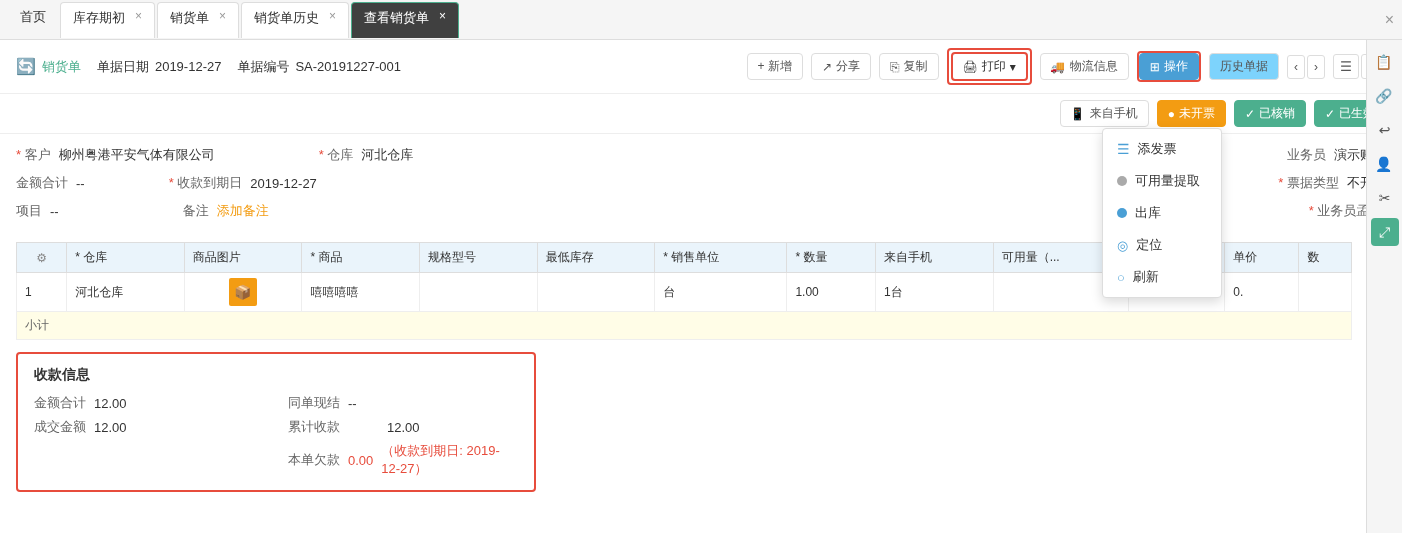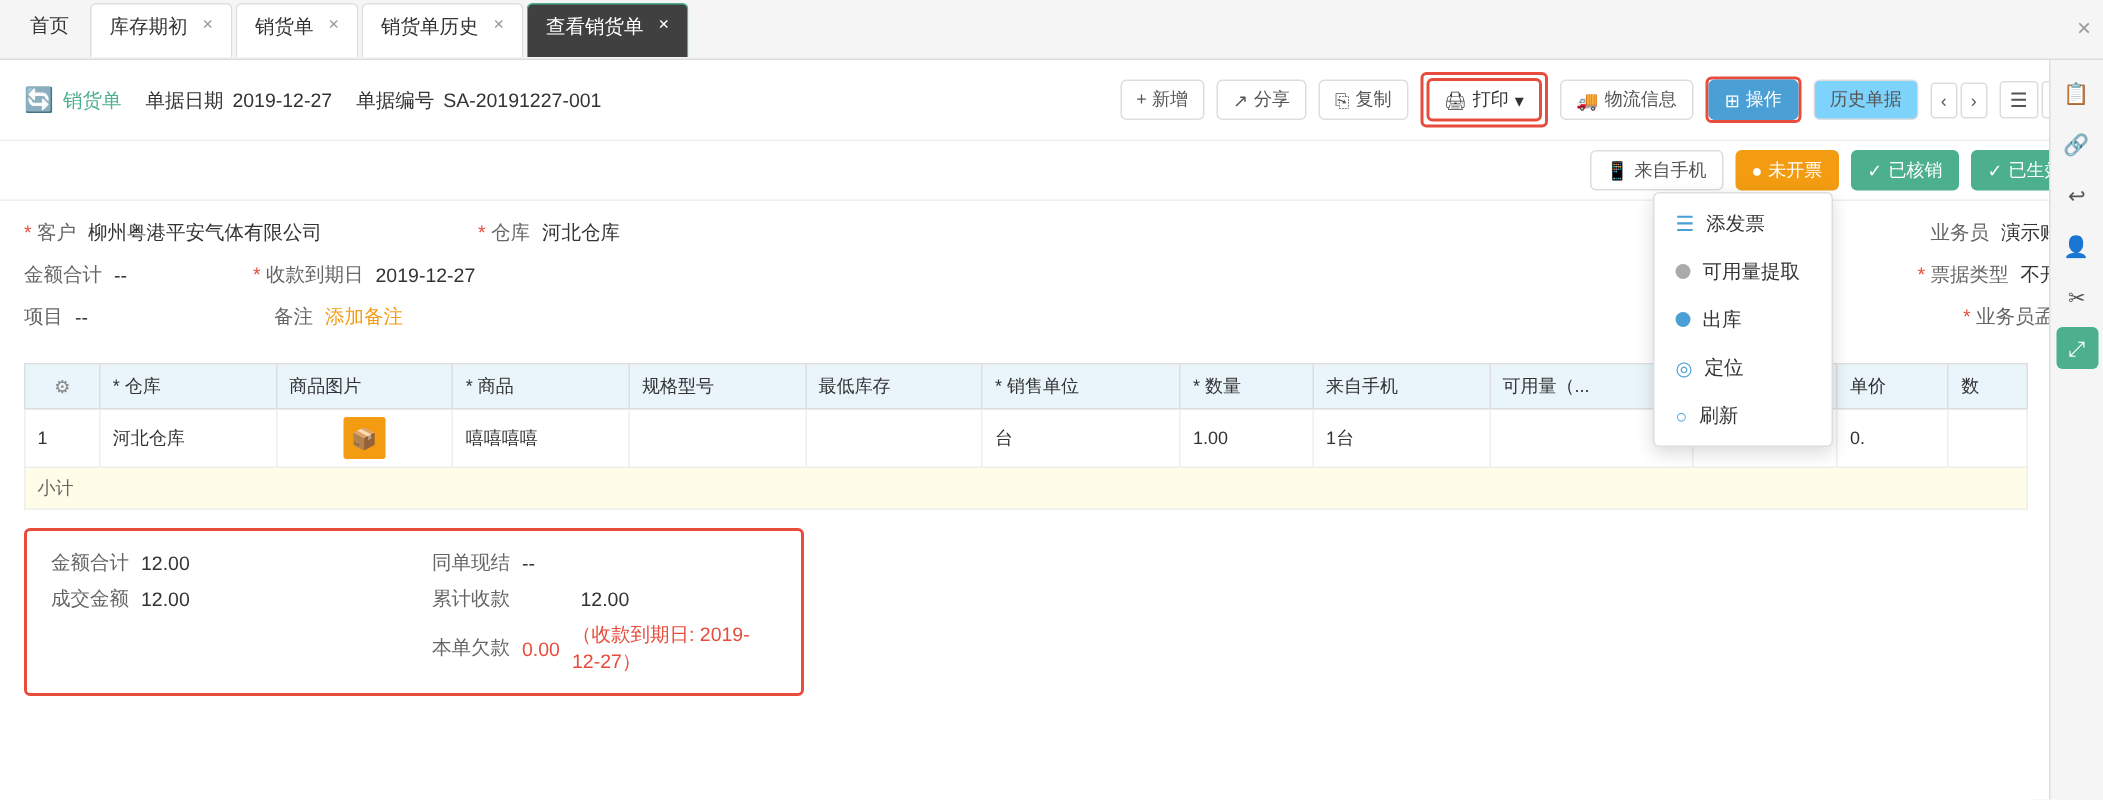--- a/index.html
+++ b/index.html
@@ -319,20 +319,21 @@
             <td></td>
           </tr>
           <tr class="subtotal">
             <td colspan="13" style="color:#666;">小计</td>
           </tr>
         </tbody>
       </table>
     </div>
 
     <div class="payment-section">
+      <div class="payment-title">收款信息</div>
       <div class="payment-grid">
         <div>
           <div class="payment-row">
             <span class="payment-label">金额合计</span>
             <span class="payment-value">12.00</span>
           </div>
           <div class="payment-row" style="margin-top:6px;align-items:center;">
             <span class="payment-label">成交金额</span>
             <span class="payment-value">12.00</span>
           </div>

